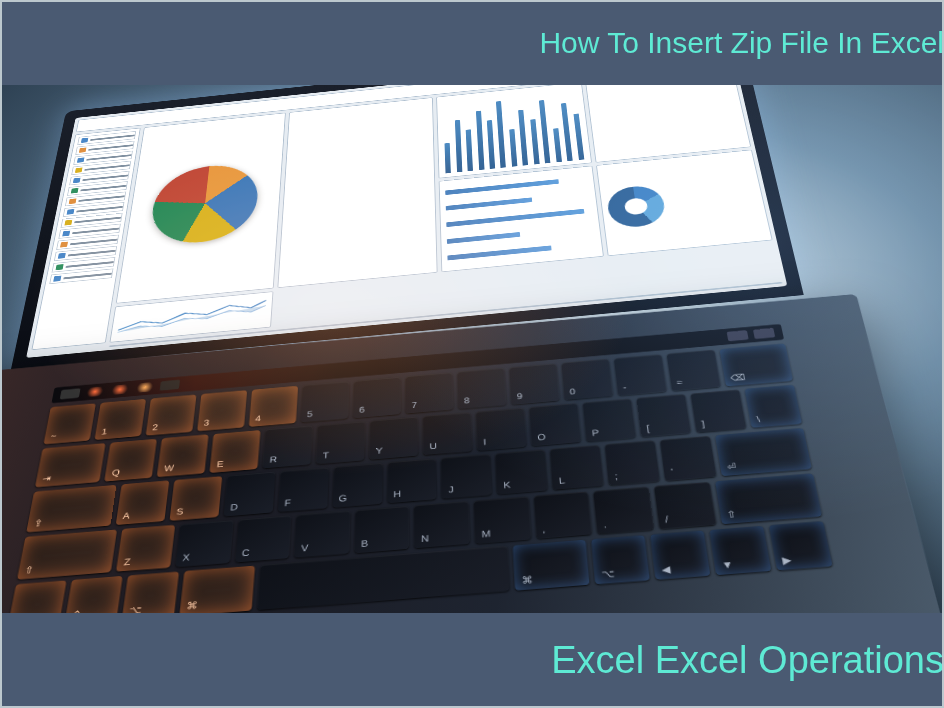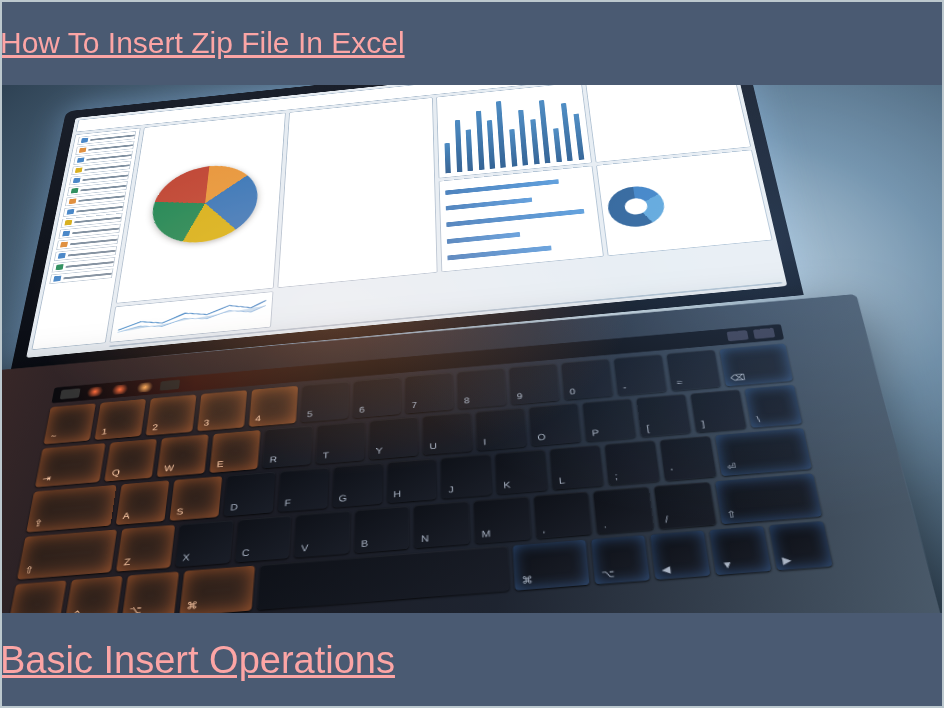--- a/index.html
+++ b/index.html
@@ -9,23 +9,22 @@
       font-family: 'Segoe UI', Arial, sans-serif;
       background: #c8d4dc;
       overflow: hidden;
       position: relative;
     }
     .banner {
       background: #4a5a72;
       width: 100%;
       display: flex;
       align-items: center;
-      justify-content: flex-start;
-      color: #fca5a5;
-      text-decoration: underline;
+      justify-content: flex-end;
+      color: #5eead4;
     }
     .banner-top {
       height: 85px;
       font-size: 30px;
       font-weight: 500;
     }
     .banner-bottom {
       height: 95px;
       font-size: 38px;
       font-weight: 500;
@@ -403,16 +402,16 @@
             <div class="key blue">▼</div>
             <div class="key blue">▶</div>
         </div>
       </div>
     </div>
   </div>
   <div class="ambient"></div>
 </div>
 
 <div class="banner banner-bottom">
-  <span>Basic Insert Operations</span>
+  <span>Excel Excel Operations</span>
 </div>
 
 <div class="edge-border"></div>
 
 </body></html>

